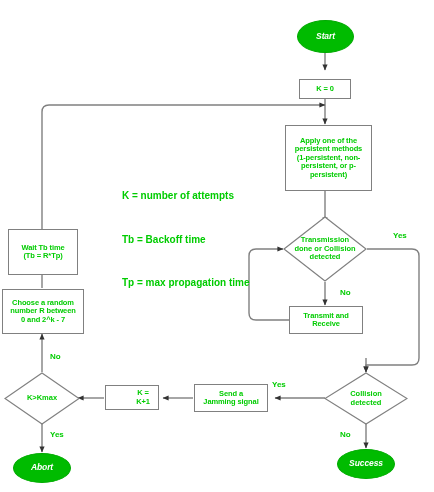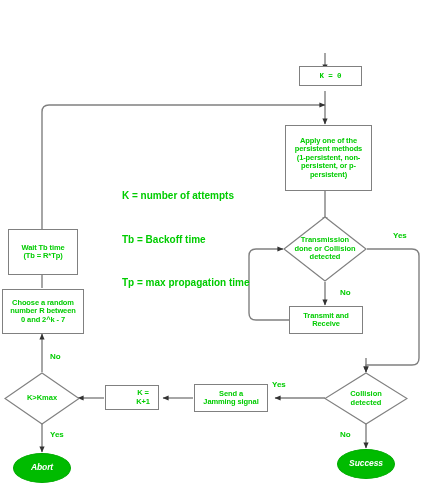--- a/index.html
+++ b/index.html
@@ -130,22 +130,25 @@
       <path d="M104,398 L78,398" marker-end="url(#arrow)"></path>
 
       <path d="M42,424 L42,452" marker-end="url(#arrow)"></path>
 
       <path d="M42,372 L42,334" marker-end="url(#arrow)"></path>
 
       <path d="M42,288 L42,258" marker-end="url(#arrow)"></path>
     </g>
   </svg>
 
-
-  <div class="node proc" style="left:299px; top:66px; width:63px; height:20px;font-family:Liberation Mono, monospace;">
+  <div class="node term" style="left:297px; top:20px; width:57px; height:33px;">
+    <span>Start</span>
+  </div>
+
+  <div class="node proc" style="left:299px; top:79px; width:52px; height:20px;">
     <span>K = 0</span>
   </div>
 
   <div class="node proc" style="left:285px; top:125px; width:87px; height:66px; flex-direction:column;">
     <span>Apply one of the</span>
     <span>persistent methods</span>
     <span>(1-persistent, non-</span>
     <span>persistent, or p-</span>
     <span>persistent)</span>
   </div>

